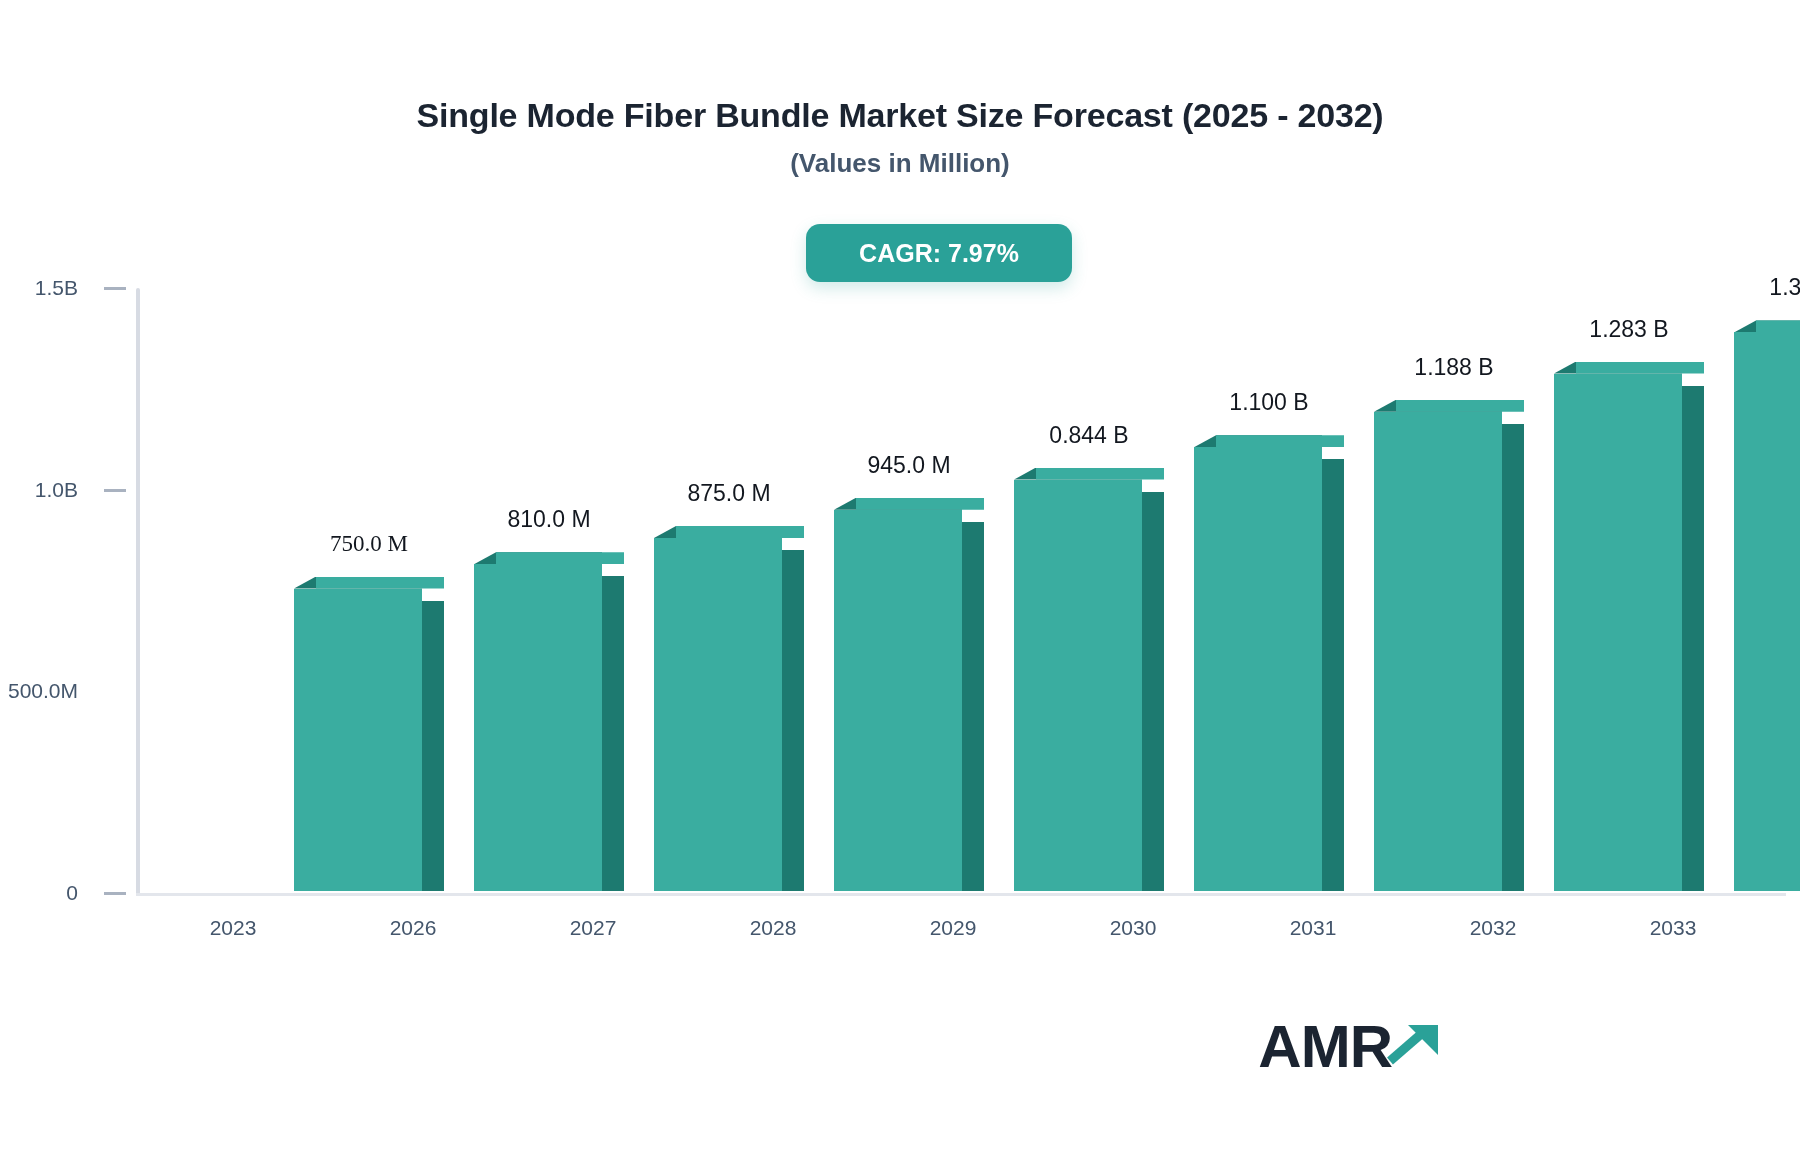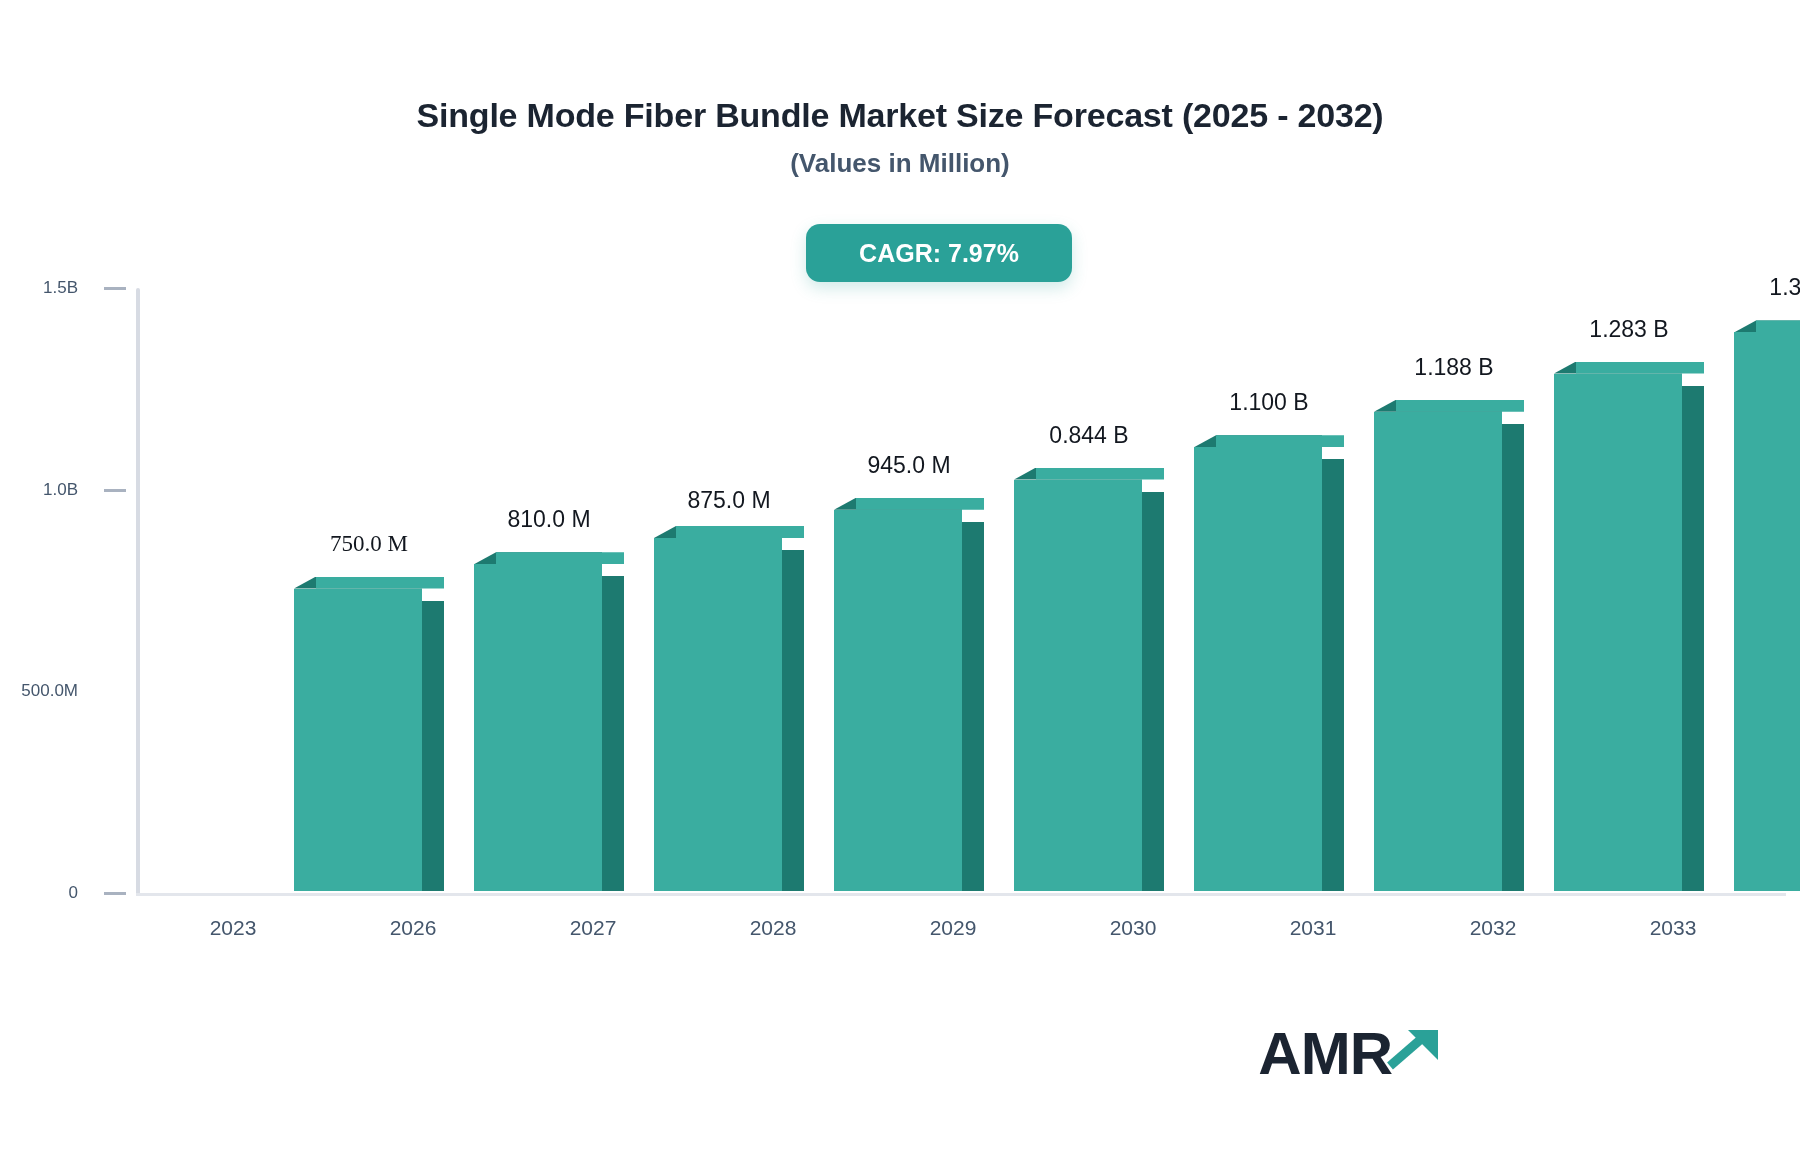--- a/index.html
+++ b/index.html
@@ -82,21 +82,21 @@
     top: 893px;
     width: 1650px;
     height: 3px;
     background: #e3e6ec;
   }
 
   .y-tick-label {
     position: absolute;
     right: 0;
     text-align: right;
-    font-size: 17px;
+    font-size: 21px;
     color: #44566c;
     white-space: nowrap;
     transform: translateY(-50%);
   }
   .y-tick-wrap {
     position: absolute;
     left: 0;
     width: 118px;
     height: 0;
   }
@@ -145,23 +145,23 @@
     top: 916px;
     text-align: center;
     font-size: 21px;
     color: #44566c;
   }
 
   
   #amr-logo {
     position: absolute;
     right: 58px;
-    bottom: 72px;
+    bottom: 79px;
     display: flex;
-    align-items: center;
+    align-items: flex-end;
   }
   #amr-text {
     font-size: 60px;
     font-weight: bold;
     letter-spacing: -1px;
     color: #1b2431;
     line-height: 1;
   }
   #amr-arrow { margin-left: -6px; margin-bottom: 6px; }
 </style>
@@ -212,21 +212,21 @@
         <div class="bar-side" style="left: 128px; width: 22px; height: 314.7px; background: rgb(29, 122, 112);"></div>
         <div class="bar-top" style="top: -12px; left: 0px; width: 128px; height: 12px; background: rgb(29, 122, 112); clip-path: polygon(0px 100%, 17.19% 0px, 100% 0px, 100% 100%); border-style: none;"></div>
         <div style="position: absolute; top: -12px; left: 22px; width: 128px; height: 12px; background: rgb(58, 173, 160); clip-path: polygon(0px 0px, 100% 0px, 100% 100%, 0px 100%);"></div>
         <div class="bar-value" style="top: -58px; left: 75px;">810.0 M</div>
       </div>
       <div class="bar-group" style="left: 518px; width: 128px; height: 352.917px; position: absolute; bottom: 0px; top: 252.083px;">
         <div class="bar-face" style="height: 352.917px; background: rgb(58, 173, 160);"></div>
         <div class="bar-side" style="left: 128px; width: 22px; height: 340.917px; background: rgb(29, 122, 112);"></div>
         <div class="bar-top" style="top: -12px; left: 0px; width: 128px; height: 12px; background: rgb(29, 122, 112); clip-path: polygon(0px 100%, 17.19% 0px, 100% 0px, 100% 100%); border-style: none;"></div>
         <div style="position: absolute; top: -12px; left: 22px; width: 128px; height: 12px; background: rgb(58, 173, 160); clip-path: polygon(0px 0px, 100% 0px, 100% 100%, 0px 100%);"></div>
-        <div class="bar-value" style="top: -58px; left: 75px; margin-top: 7px;">875.0 M</div>
+        <div class="bar-value" style="top: -58px; left: 75px;">875.0 M</div>
       </div>
       <div class="bar-group" style="left: 698px; width: 128px; height: 381.15px; position: absolute; bottom: 0px; top: 223.85px;">
         <div class="bar-face" style="height: 381.15px; background: rgb(58, 173, 160);"></div>
         <div class="bar-side" style="left: 128px; width: 22px; height: 369.15px; background: rgb(29, 122, 112);"></div>
         <div class="bar-top" style="top: -12px; left: 0px; width: 128px; height: 12px; background: rgb(29, 122, 112); clip-path: polygon(0px 100%, 17.19% 0px, 100% 0px, 100% 100%); border-style: none;"></div>
         <div style="position: absolute; top: -12px; left: 22px; width: 128px; height: 12px; background: rgb(58, 173, 160); clip-path: polygon(0px 0px, 100% 0px, 100% 100%, 0px 100%);"></div>
         <div class="bar-value" style="top: -58px; left: 75px;">945.0 M</div>
       </div>
       <div class="bar-group" style="left: 878px; width: 128px; height: 411.4px; position: absolute; bottom: 0px; top: 193.6px;">
         <div class="bar-face" style="height: 411.4px; background: rgb(58, 173, 160);"></div>

